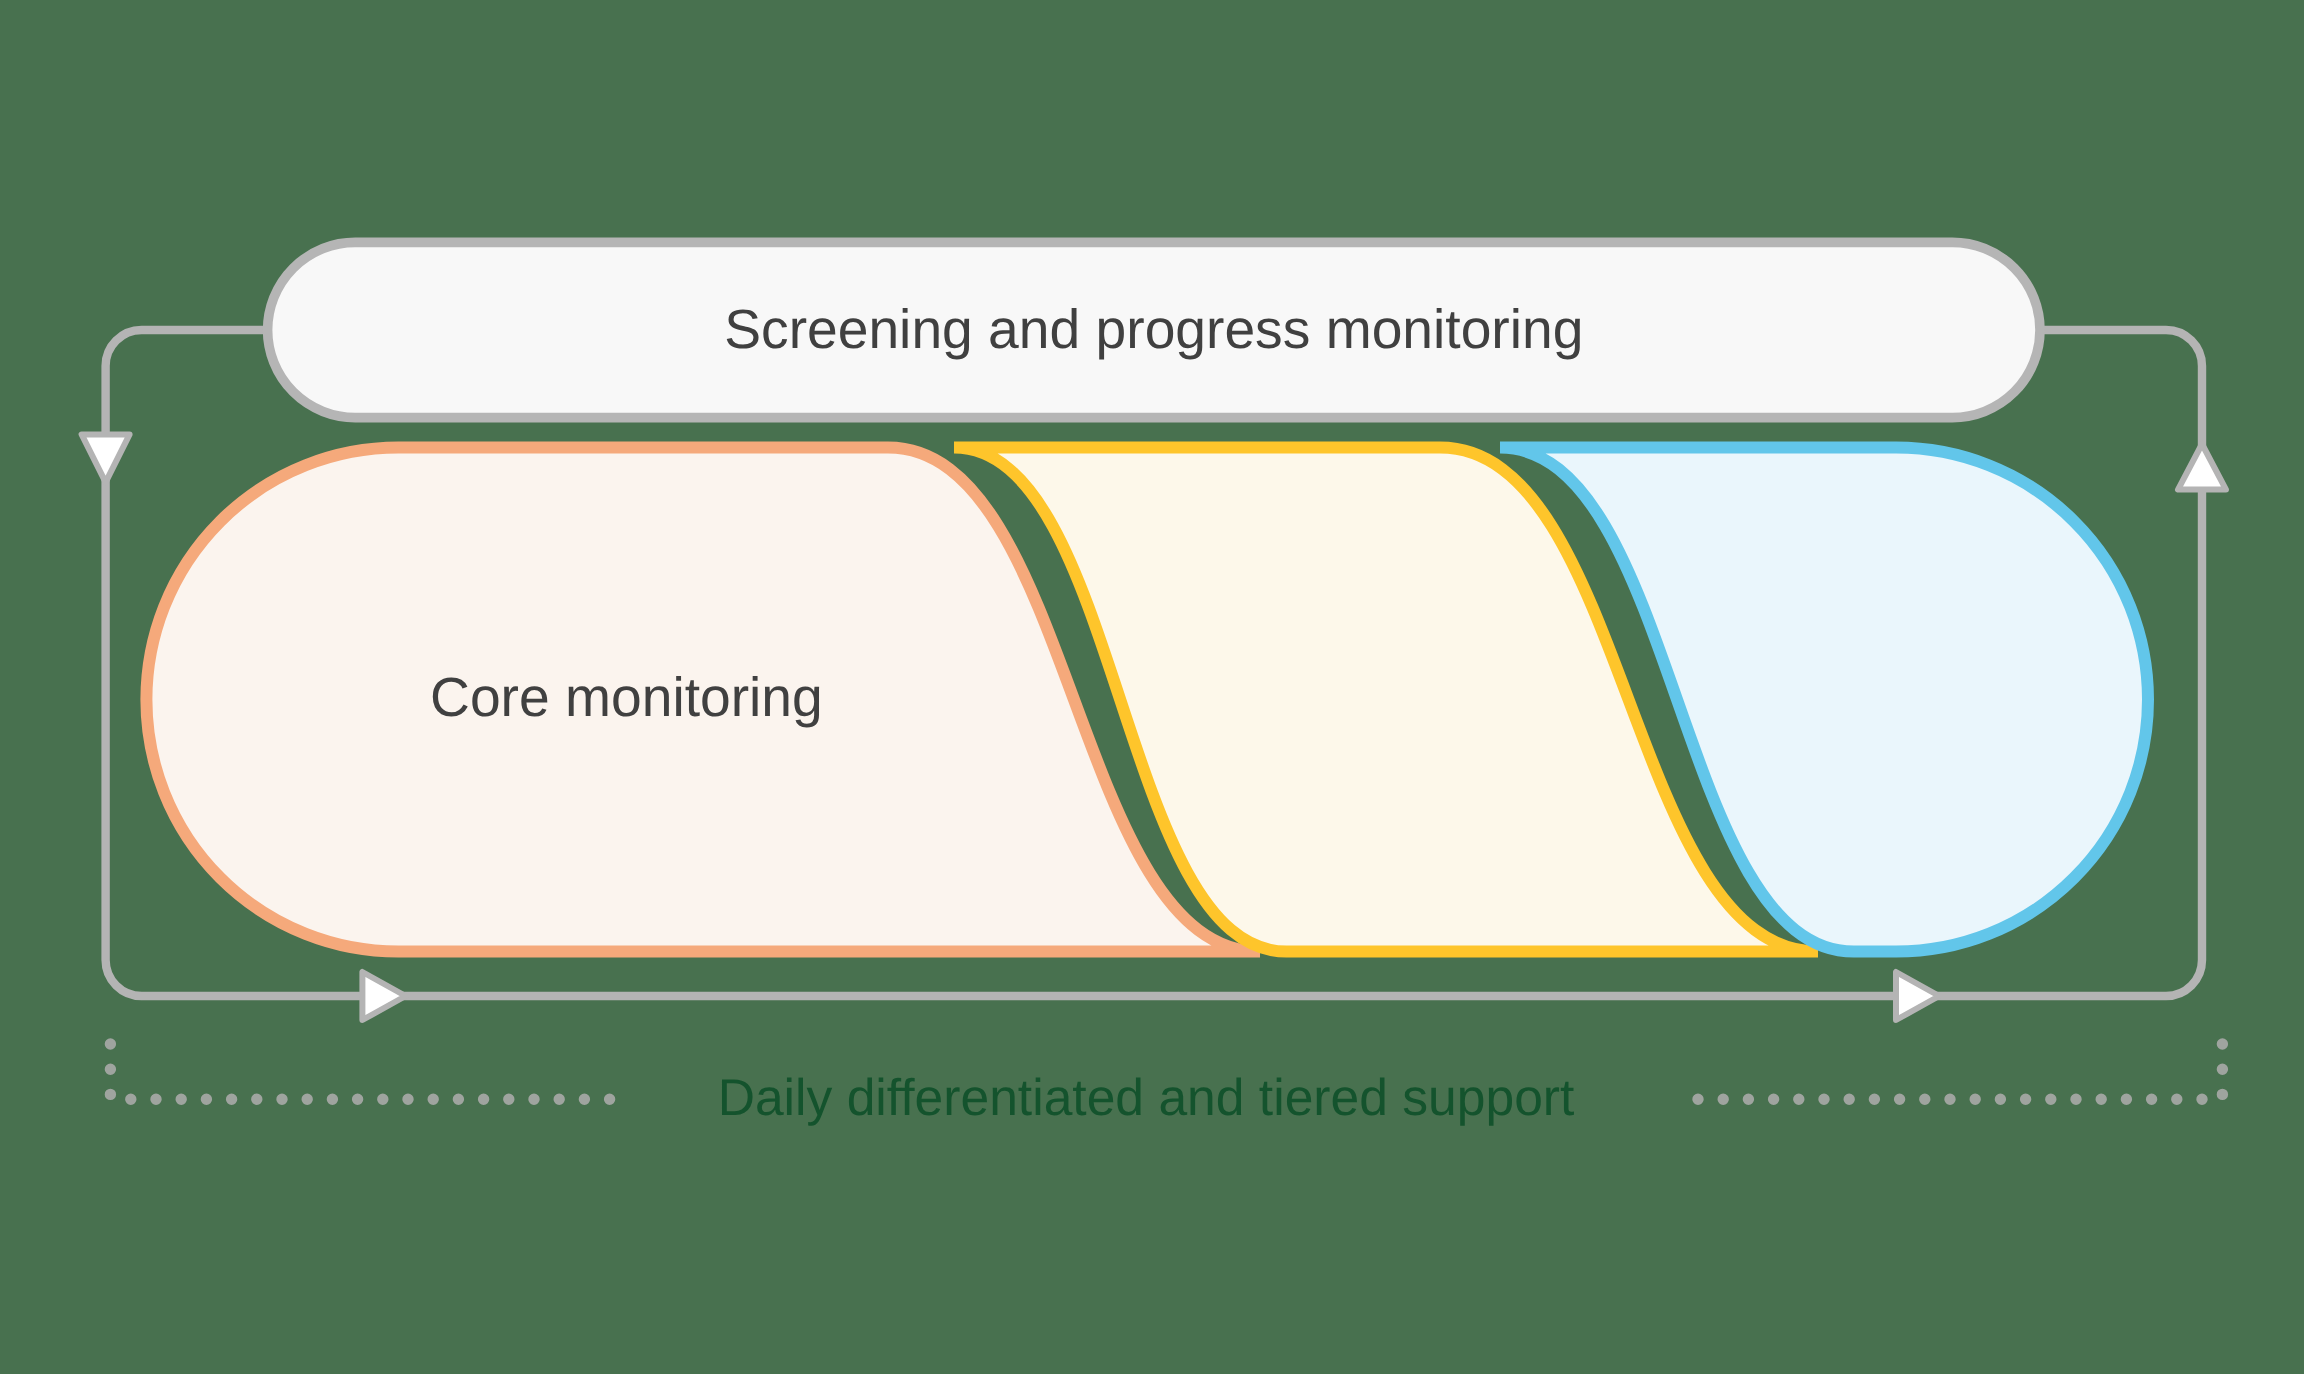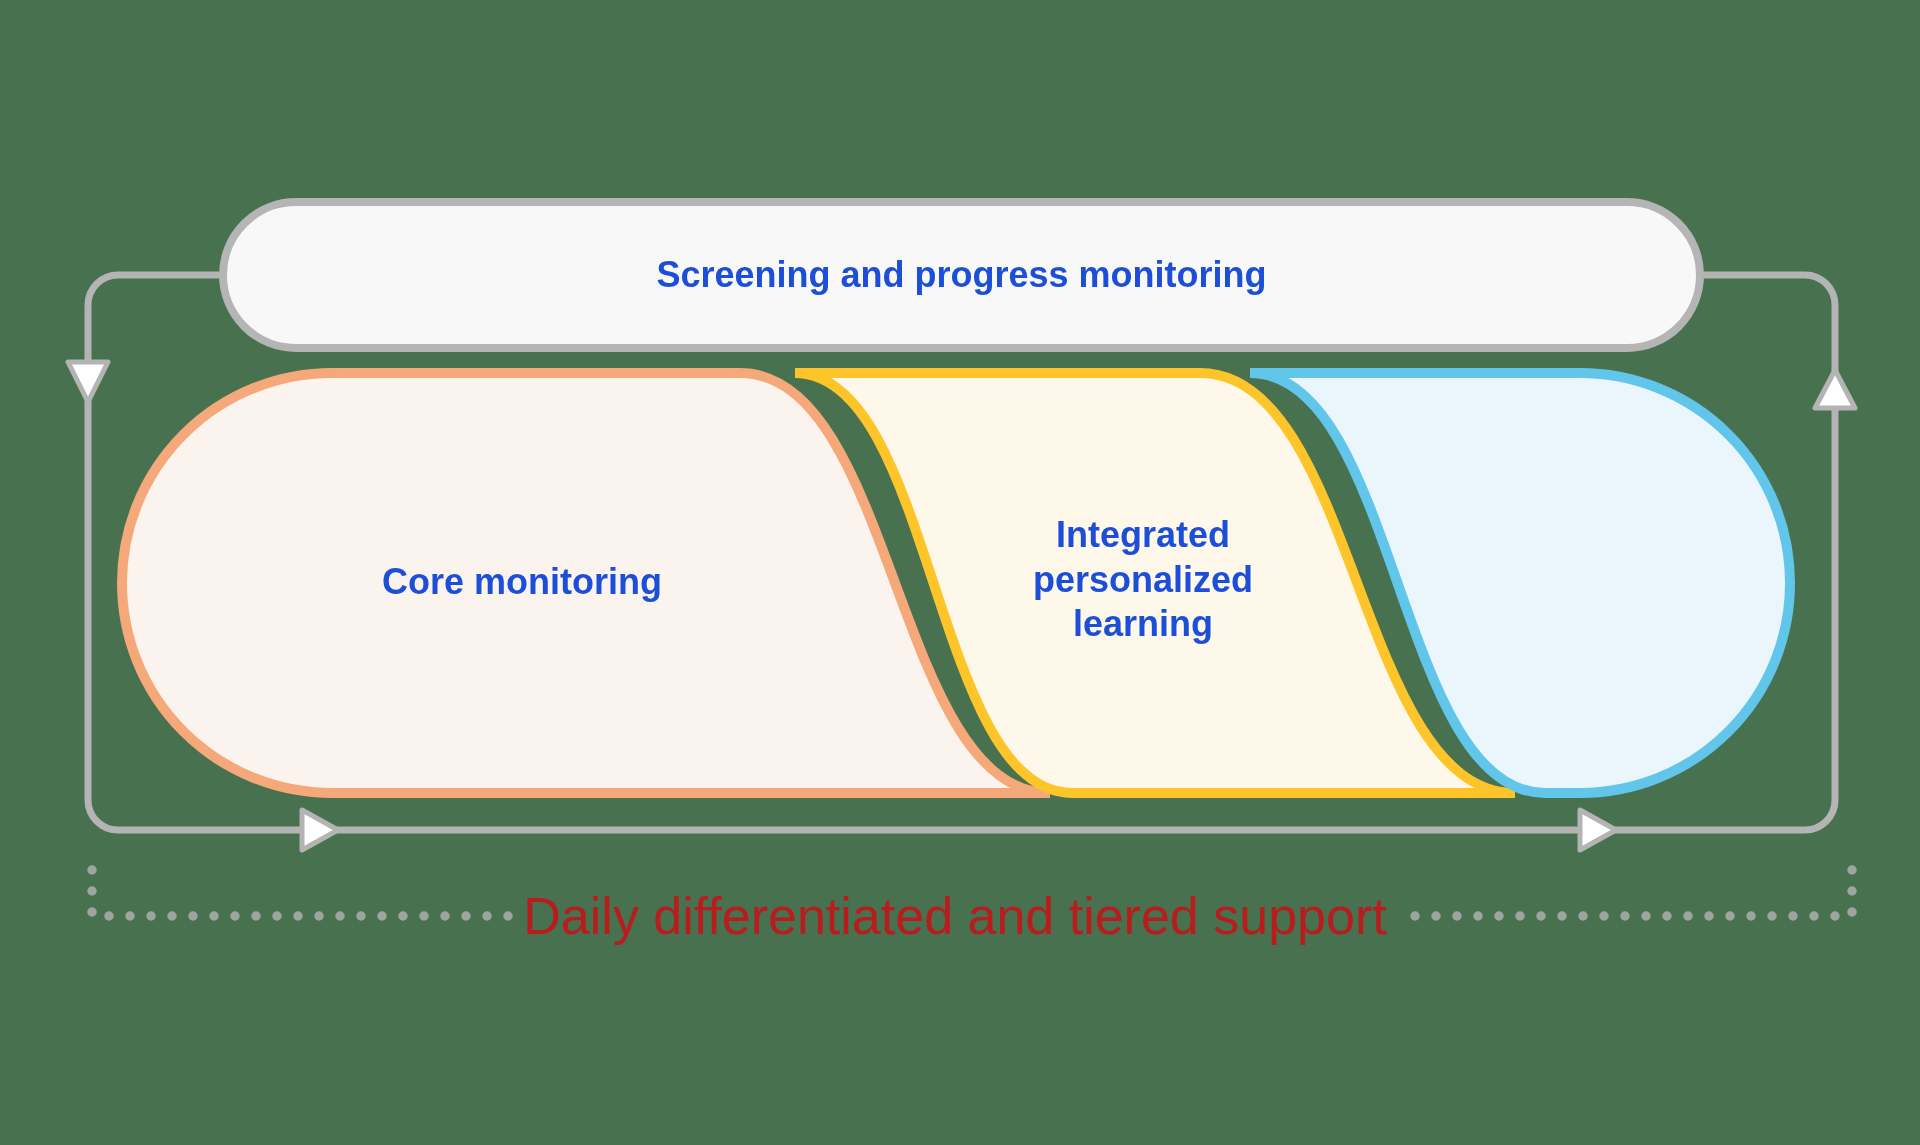--- a/index.html
+++ b/index.html
@@ -19,36 +19,36 @@
     position: absolute;
     inset: 0;
     display: block;
   }
   .label {
     position: absolute;
     display: flex;
     align-items: center;
     justify-content: center;
     text-align: center;
-    color: #1d4ed8;
-    font-weight: 700;
-    font-size: 36px;
+    color: #404040;
+    font-weight: 400;
+    font-size: 46px;
     line-height: 1.24;
     letter-spacing: 0px;
     user-select: none;
   }
   .pill-label   { left: 223px;  top: 202px; width: 1477px; height: 146px; }
   .core-label   { left: 222px;  top: 520px; width: 600px;  height: 124px; }
   .integ-label  { left: 963px;  top: 492px; width: 360px;  height: 176px; }
   .embed-label  { left: 1385px; top: 514px; width: 400px;  height: 124px; line-height: 1.2; }
   .footer-label {
     left: 505px; top: 882px; width: 900px; height: 68px;
     font-weight: 400;
-    font-size: 52px;
-    color: #b91c1c;
+    font-size: 43px;
+    color: #14532d;
   }
 </style>
 </head>
 <body>
 
 <div class="canvas">
 
   <svg viewBox="0 0 1920 1145" width="1920" height="1145">
 
     <rect x="0" y="0" width="1920" height="1145" fill="#48714F"></rect>
@@ -74,17 +74,16 @@
     <path d="M 68 362 L 108 362 L 88 402 Z" stroke-width="5" stroke-linejoin="round" fill="#FFFFFF" stroke="#B4B4B4"></path>
     <path d="M 302 810 L 302 850 L 338 830 Z" stroke-width="5" stroke-linejoin="round" fill="#FFFFFF" stroke="#B4B4B4"></path>
     <path d="M 1580 810 L 1580 850 L 1616 830 Z" stroke-width="5" stroke-linejoin="round" fill="#FFFFFF" stroke="#B4B4B4"></path>
     <path d="M 1815 408 L 1855 408 L 1835 370 Z" stroke-width="5" stroke-linejoin="round" fill="#FFFFFF" stroke="#B4B4B4"></path>
   </svg>
 
   <div class="label pill-label">Screening and progress monitoring</div>
 
   <div class="label core-label">Core monitoring</div>
 
-  <div class="label integ-label">Integrated personalized learning</div>
 
 
   <div class="label footer-label">Daily differentiated and tiered support</div>
 </div>
 
 </body></html>

